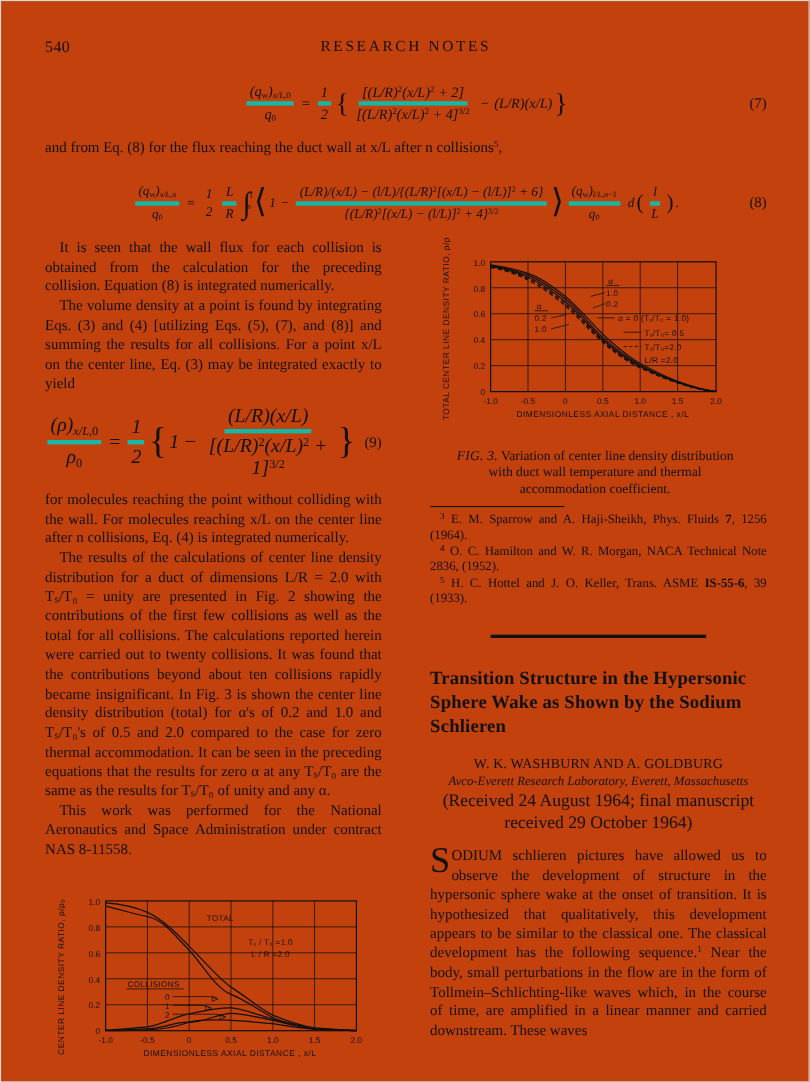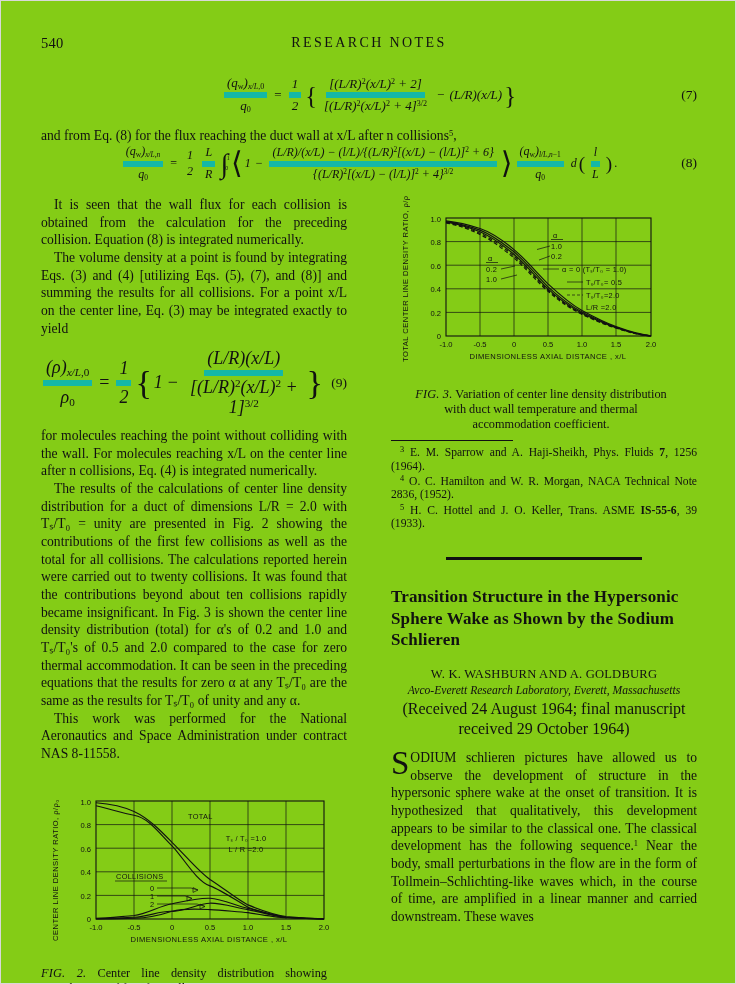--- a/index.html
+++ b/index.html
@@ -6,42 +6,42 @@
   body{
     width:736px;height:984px;
     background:#fdfdfd;
     font-family:"Liberation Serif", serif;
     color:#111;
     overflow:hidden;
     position:relative;
   }
   #page{
     position:absolute;inset:0;
-    background:#84cc16;
+    background:#c2410c;
     border:1px solid #d8d8d8;
     box-sizing:border-box;
   }
   .content{position:absolute;left:40px;top:34px;width:656px;}
 
   
   .runhead{position:relative;height:26px;}
   .folio{position:absolute;left:0;top:0;font-size:14.5px;letter-spacing:.3px;}
   .runtitle{
     position:absolute;left:0;right:0;top:0;text-align:center;
     font-size:14px;letter-spacing:2.4px;
   }
 
   
   .eqrow{position:relative;margin:0;}
   .eq{ text-align:center; font-size:13px; }
   .eqnum{position:absolute;right:0;top:50%;transform:translateY(-50%);font-size:13.5px;}
   .mathline{display:inline-flex;align-items:center;justify-content:center;gap:2px;font-style:italic;}
   .frac{display:inline-flex;flex-direction:column;align-items:center;justify-content:center;
         vertical-align:middle;line-height:1.12;padding:0 2px;}
-  .frac > .num{border-bottom:6px solid #14b8a6;padding:0 3px 1px 3px;}
+  .frac > .num{border-bottom:4px solid #14b8a6;padding:0 3px 1px 3px;}
   .frac > .den{padding:1px 3px 0 3px;}
   .nobar > .num{border-bottom:none;}
   sub{font-size:.62em;vertical-align:-.28em;font-style:normal;}
   sup{font-size:.62em;vertical-align:.5em;font-style:normal;}
   .op{font-style:normal;padding:0 3px;}
   .big{font-size:1.9em;font-style:normal;line-height:.7;font-family:"Liberation Serif",serif;}
   .bigger{font-size:2.5em;font-style:normal;line-height:.55;}
   .rom{font-style:normal;}
   .intg{font-size:2.3em;font-style:normal;line-height:.55;position:relative;display:inline-block;padding:0 1px;}
   .intg .lim{position:absolute;font-size:.21em;font-style:normal;left:78%;}
@@ -128,21 +128,21 @@
         <span class="big">}</span>
       </span>
     </div>
     <div class="eqnum">(7)</div>
   </div>
 
   <p style="margin-top:12px;text-align:left;">
     <span>and from Eq. (8) for the flux reaching the duct wall at x/L after n collisions</span><sup>5</sup><span>,</span>
   </p>
 
-  <div class="eqrow" style="margin-top:0;">
+  <div class="eqrow" style="margin-top:24px;">
     <div class="eq" style="font-size:12px;">
       <span class="mathline">
         <span class="frac">
               <span class="num">(<i>q</i><sub>w</sub>)<sub><i>x/L</i>,<i>n</i></sub></span>
               <span class="den"><i>q</i><sub>0</sub></span>
             </span>
         <span class="op">=</span>
         <span class="frac nobar">
               <span class="num">1</span>
               <span class="den">2</span>

